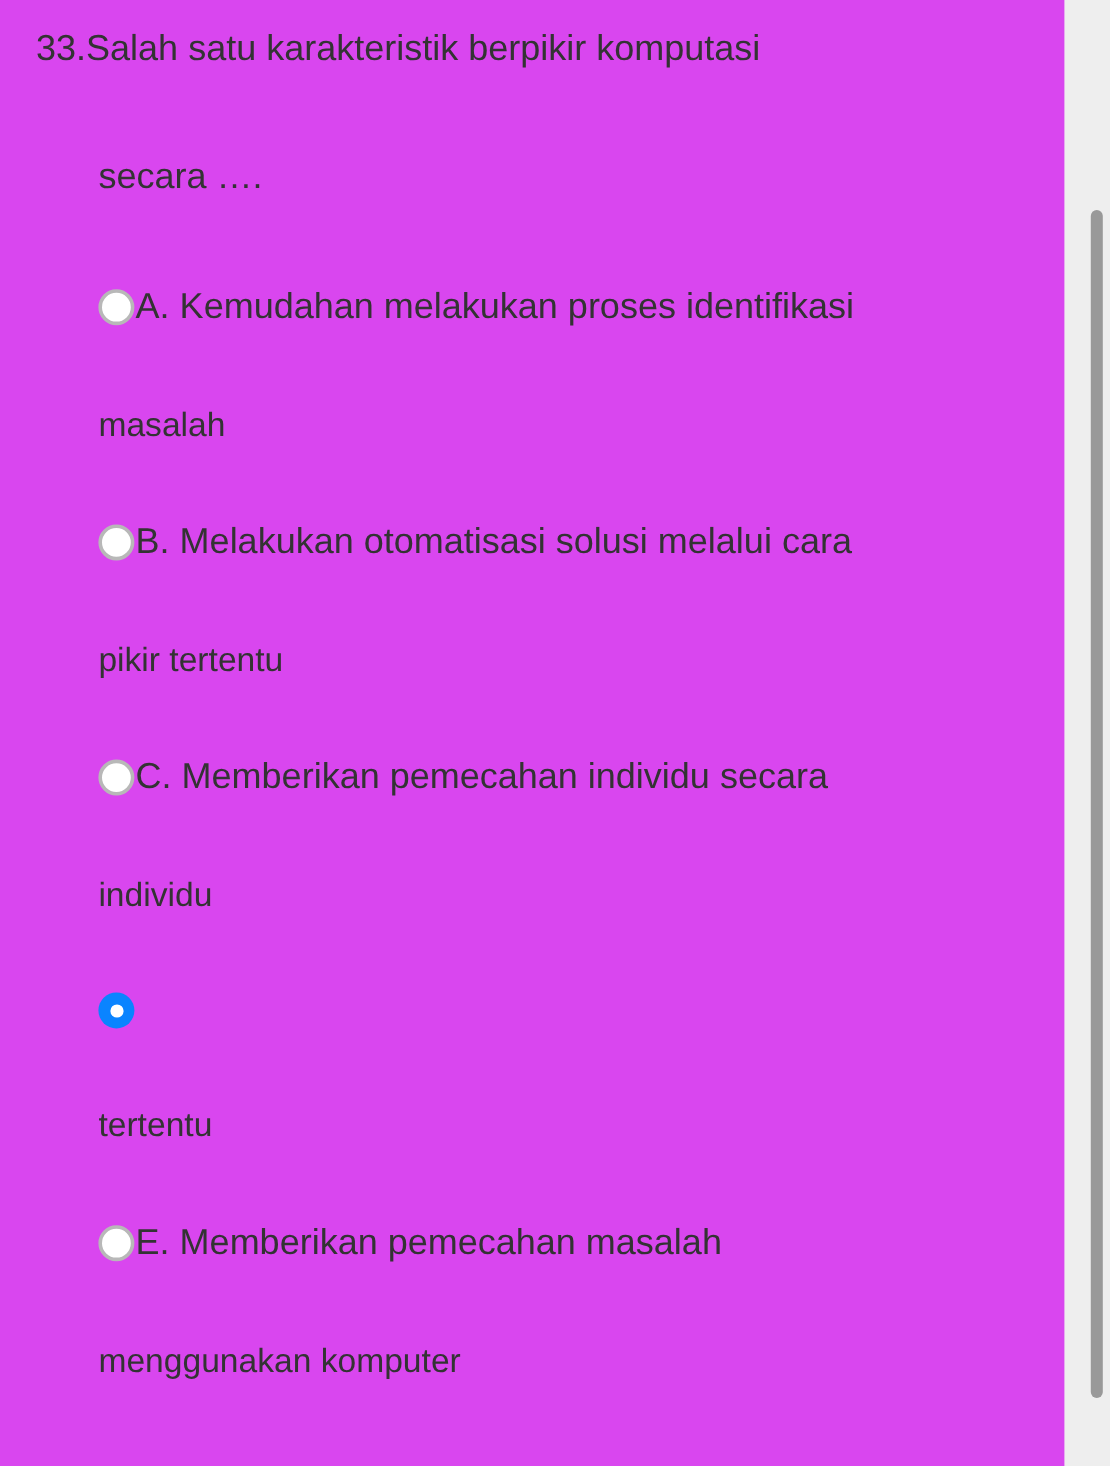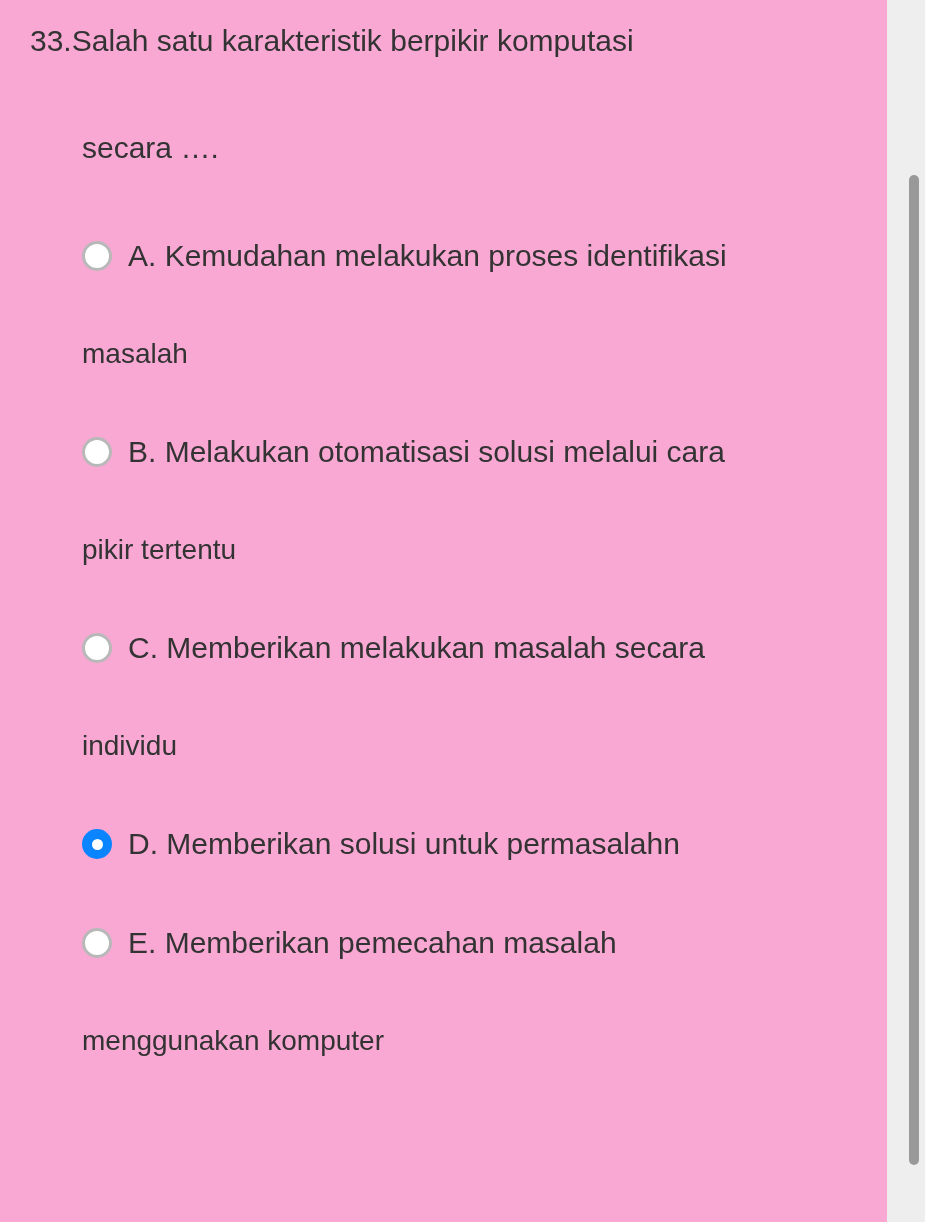--- a/index.html
+++ b/index.html
@@ -9,21 +9,21 @@
   }
   body {
     font-family: -apple-system, BlinkMacSystemFont, "Segoe UI", Helvetica, Arial, sans-serif;
     background: #eeeeee;
     width: 925px;
     height: 1222px;
     position: relative;
     overflow: hidden;
   }
   .content-panel {
-    background: #f9a8d4;
+    background: #d946ef;
     width: 887px;
     height: 1222px;
     position: absolute;
     left: 0;
     top: 0;
     padding: 20px 30px 20px 30px;
   }
   .question-header {
     font-size: 30px;
     color: #333333;
@@ -47,21 +47,21 @@
   .options-container {
     margin-left: 52px;
     margin-top: 70px;
   }
   .option-row {
     margin-bottom: 65px;
   }
   .option-first-line {
     display: flex;
     align-items: center;
-    gap: 16px;
+    gap: 1px;
   }
   .radio {
     width: 30px;
     height: 30px;
     border-radius: 50%;
     border: 3px solid #b8b8b8;
     flex-shrink: 0;
     display: flex;
     align-items: center;
     justify-content: center;
@@ -125,30 +125,30 @@
       <div class="option-first-line">
         <div class="radio"></div>
         <span class="option-label">B. Melakukan otomatisasi solusi melalui cara</span>
       </div>
       <span class="option-continuation">pikir tertentu</span>
     </div>
 
     <div class="option-row">
       <div class="option-first-line">
         <div class="radio"></div>
-        <span class="option-label">C. Memberikan melakukan masalah secara</span>
+        <span class="option-label">C. Memberikan pemecahan individu secara</span>
       </div>
       <span class="option-continuation">individu</span>
     </div>
 
     <div class="option-row">
       <div class="option-first-line">
         <div class="radio selected"></div>
-        <span class="option-label">D. Memberikan solusi untuk permasalahn</span>
       </div>
+      <span class="option-continuation">tertentu</span>
     </div>
 
     <div class="option-row" style="margin-bottom:0;">
       <div class="option-first-line">
         <div class="radio"></div>
         <span class="option-label">E. Memberikan pemecahan masalah</span>
       </div>
       <span class="option-continuation">menggunakan komputer</span>
     </div>
 

